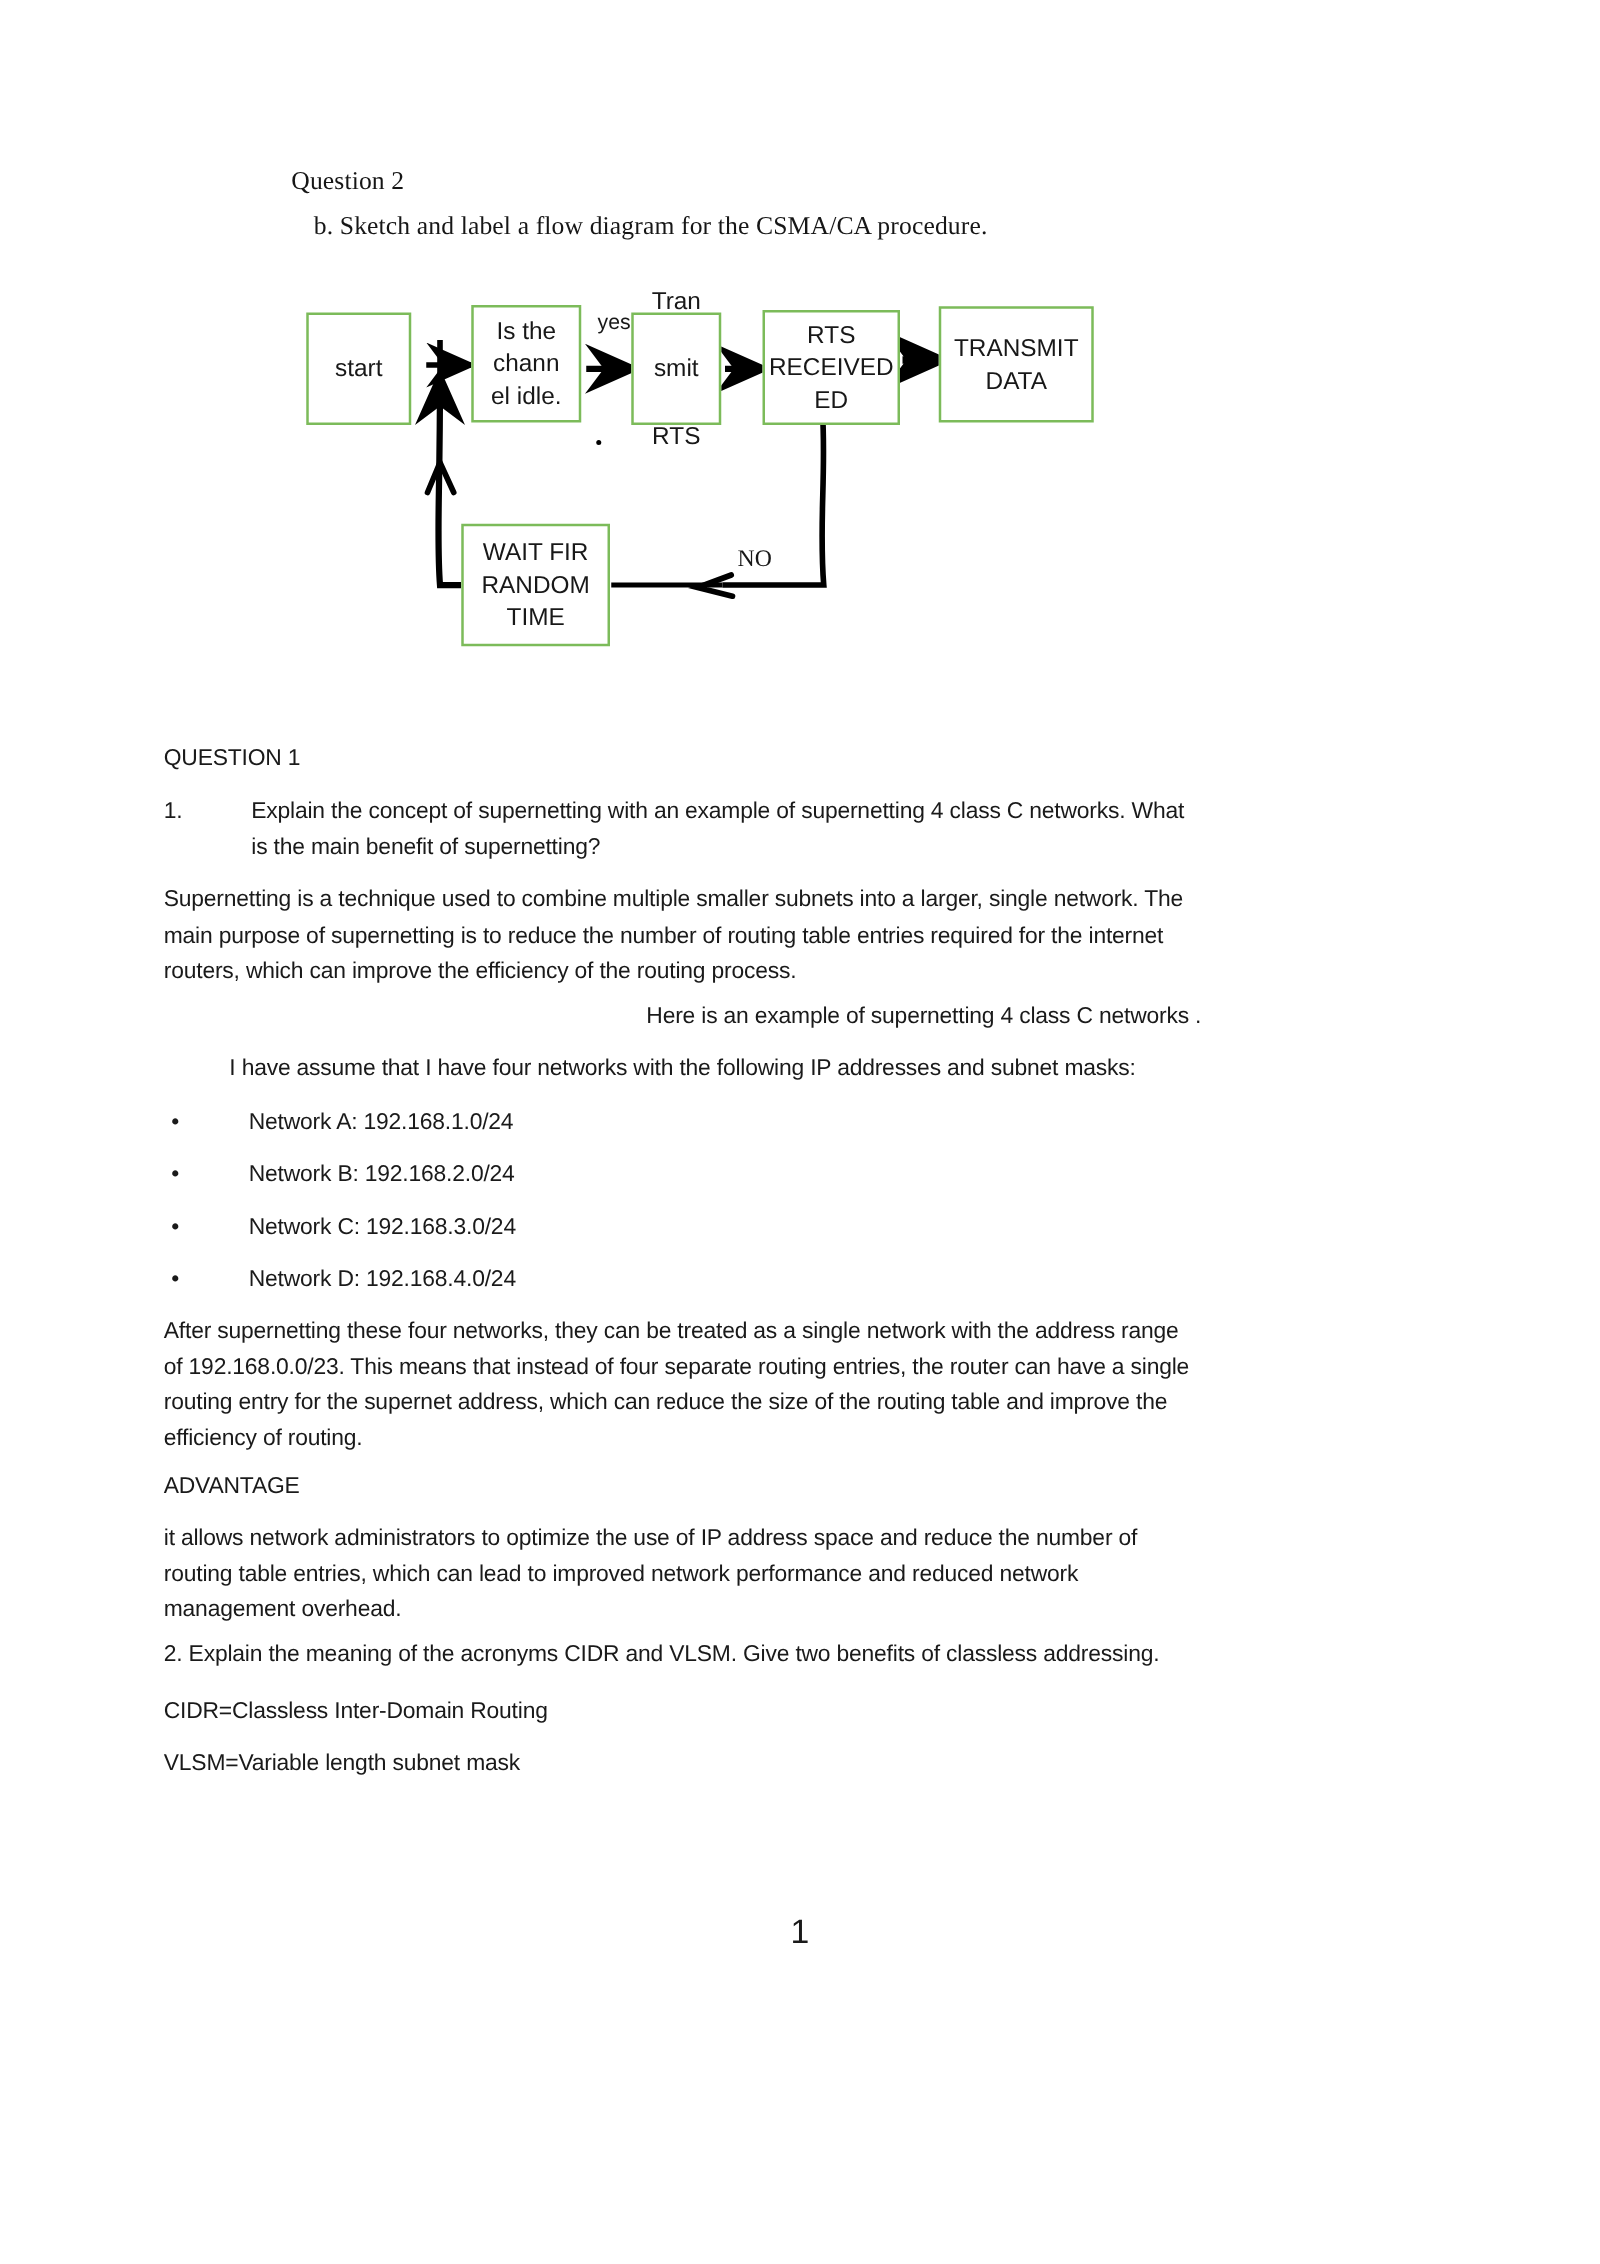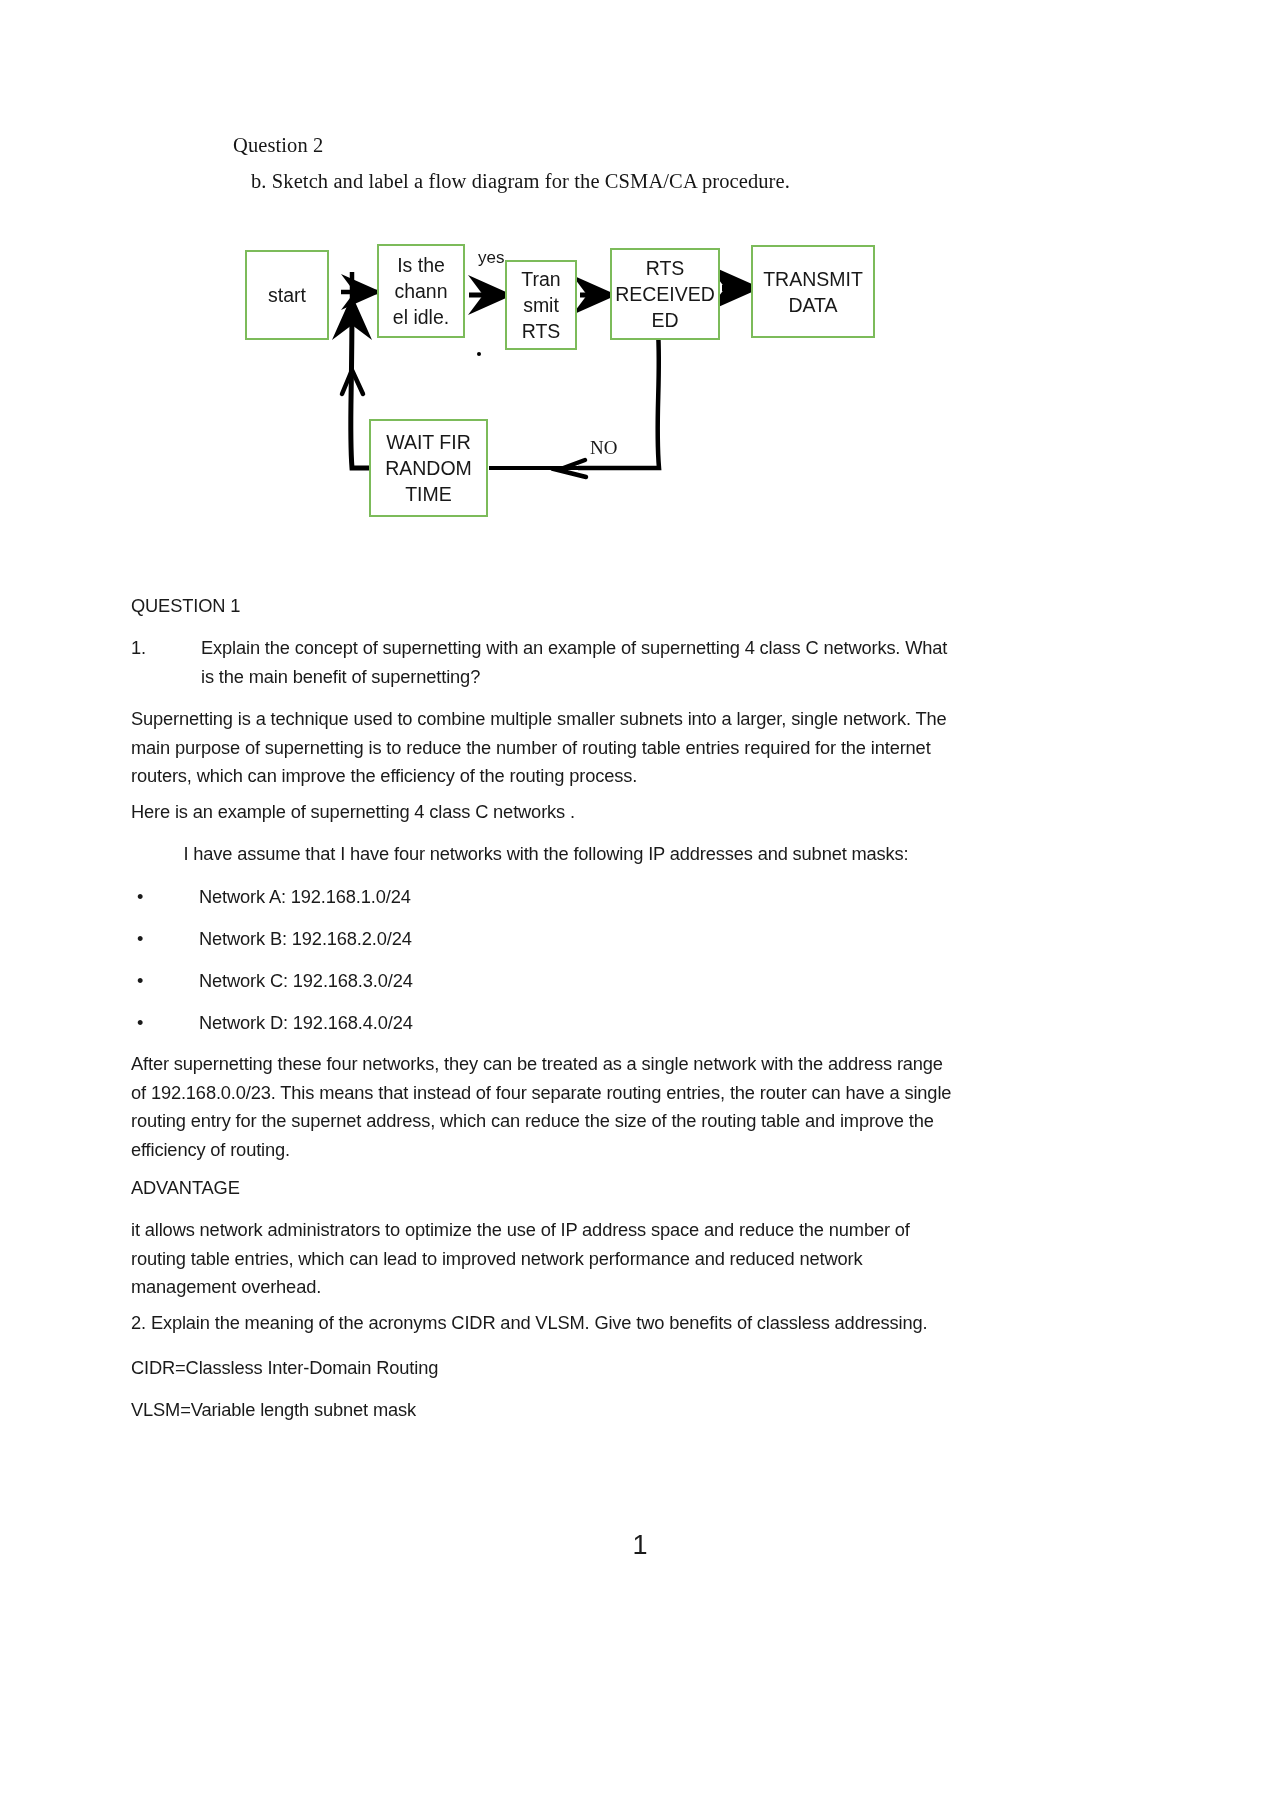--- a/index.html
+++ b/index.html
@@ -67,21 +67,21 @@
     font-size: 19.5px;
     line-height: 26px;
     color: #181818;
     text-align: center;
     z-index: 2;
   }
   .flow-box .ln { display: block; }
 
   #box-start   { left: 245px; top: 250px; width: 84px;  height: 90px; }
   #box-channel { left: 377px; top: 244px; width: 88px;  height: 94px; }
-  #box-transmit-rts { left: 505px; top: 260px; width: 72px; height: 90px; }
+  #box-transmit-rts { left: 505px; top: 250px; width: 72px; height: 90px; gap: 28px; }
   #box-rts-received { left: 610px; top: 248px; width: 110px; height: 92px; }
   #box-transmit-data{ left: 751px; top: 245px; width: 124px; height: 93px; }
   #box-wait { left: 369px; top: 419px; width: 119px; height: 98px; }
 
   .flow-label {
     position: absolute;
     font-size: 17px;
     color: #181818;
     z-index: 3;
     font-family: "Liberation Sans", sans-serif;
@@ -231,21 +231,21 @@
 
   <div class="body-text" style="top:592px;">QUESTION 1</div>
 
   <div class="body-text num-para" style="top:634px;">
     <span class="num">1.</span>
     <span class="txt">Explain the concept of supernetting with an example of supernetting 4 class C networks. What is the main benefit of supernetting?</span>
   </div>
 
   <div class="body-text" style="top:705px;">Supernetting is a technique used to combine multiple smaller subnets into a larger, single network. The main purpose of supernetting is to reduce the number of routing table entries required for the internet routers, which can improve the efficiency of the routing process.</div>
 
-  <div class="body-text" style="top:798px;">Here is an example of supernetting 4 class C networks .</div>
+  <div class="body-text" style="top:798px;text-align:right;">Here is an example of supernetting 4 class C networks .</div>
 
   <div class="body-text" style="top:840px;text-align:center;">I have assume that I have four networks with the following IP addresses and subnet masks:</div>
 
   <div class="bullet-row" style="top:883px;">
     <span class="bullet-dot">•</span>
     <span>Network A: 192.168.1.0/24</span>
   </div>
   <div class="bullet-row" style="top:925px;">
     <span class="bullet-dot">•</span>
     <span>Network B: 192.168.2.0/24</span>

